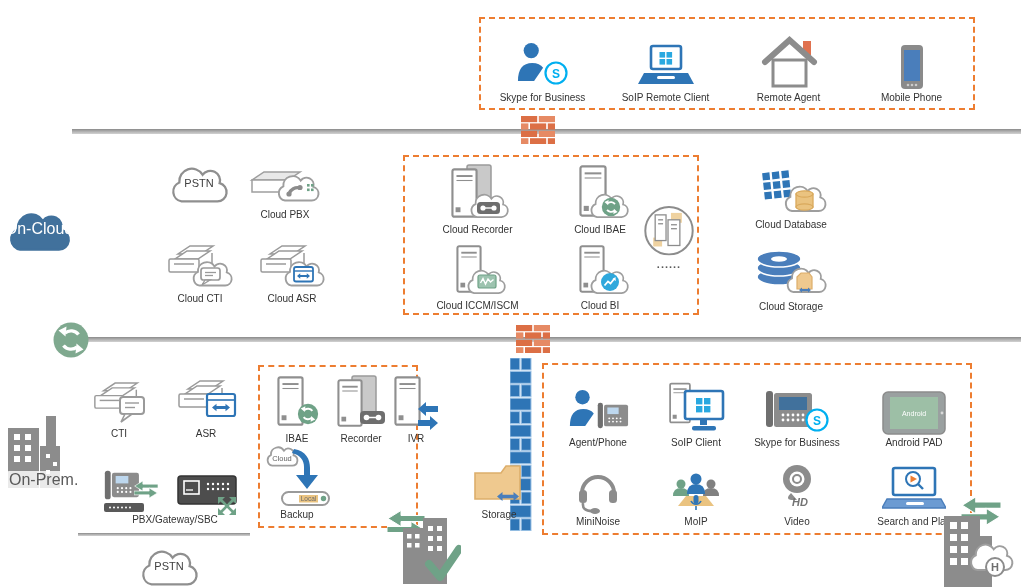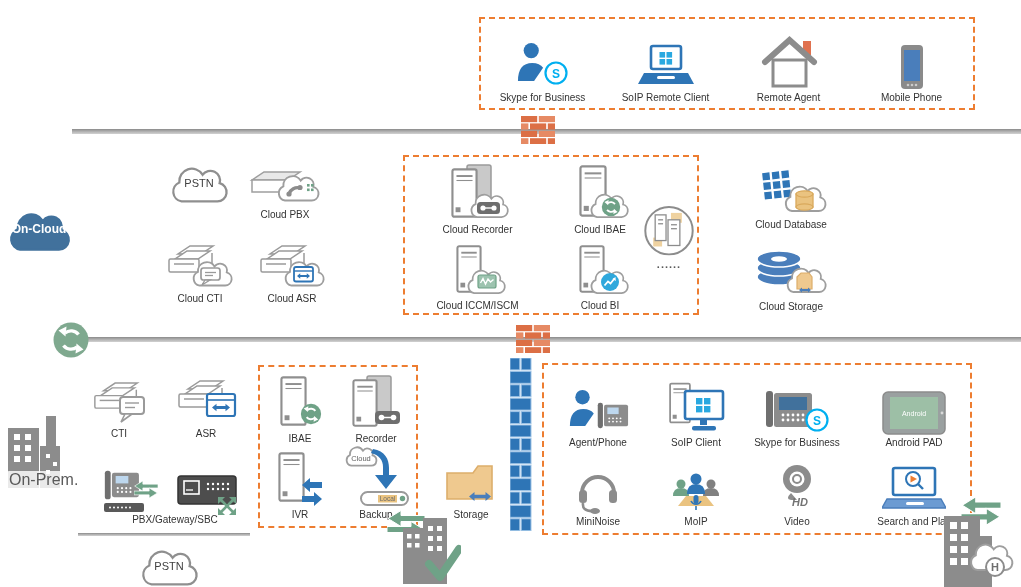--- a/index.html
+++ b/index.html
@@ -7,21 +7,21 @@
   body{font-family:"Liberation Sans",sans-serif}
   .canvas{position:relative;width:1021px;height:587px;background:#fff;overflow:hidden}
   .abs{position:absolute}
   .lbl{font-size:10px;color:#333;text-align:center;white-space:nowrap;line-height:1.15}
   .node{position:absolute;display:flex;flex-direction:column;align-items:center;justify-content:flex-end;gap:2px}
   .obox{position:absolute;border:2px dashed #ED7D31}
   .hline{position:absolute;height:5px;background:linear-gradient(180deg,#8a8a8a 0%,#aeaeae 45%,#d2d2d2 100%)}
   .cloudtag{position:absolute}
   .cloudtag svg{position:absolute;left:0;top:0;width:100%;height:100%}
   .cloudtag span{position:absolute;left:0;right:0;top:42%;transform:translateY(-50%);text-align:center;font-size:11px;color:#404040;white-space:nowrap}
-  .cloudtag.filled span{color:#fff;font-weight:bold;font-size:12px}
+  .cloudtag.filled span{color:#fff;font-weight:normal;font-size:16px}
   .grid4{display:grid;grid-template-rows:1fr 1fr;padding:4px 2px 6px 2px}
   .gridtop{display:grid;grid-template-columns:repeat(4,1fr);padding-bottom:5px}
   .cell{display:flex;flex-direction:column;align-items:center;justify-content:flex-end;gap:2px}
   .chip{position:absolute;font-size:16px;color:#5a5a5a;background:rgba(255,255,255,.82);padding:0 2px;border-radius:2px;white-space:nowrap}
   .dots{font-size:11px;color:#595959;letter-spacing:1px;font-weight:bold}
   .svg-tag{font-size:7.5px;fill:#5f5f5f}
   .svg-tag-sm{font-size:6.5px;fill:#6b6b6b}
   .svg-white{font-size:7px;fill:#fff}
   .svg-hd{font-size:11px;font-weight:bold;font-style:italic;fill:#737373}
   .svg-h{font-size:11px;font-weight:bold;fill:#6f6f6f}
@@ -422,21 +422,21 @@
   </svg>
   <div class="lbl abs" style="left:92px;top:514px;width:166px">PBX/Gateway/SBC</div>
 
   <div class="cloudtag" style="left:136px;top:549px;width:66px;height:40px">
     <svg viewBox="0 0 100 62">
         <use href="#sym-cloud" fill="#fff" stroke="#8f8f8f" stroke-width="3.5"></use>
       </svg>
     <span>PSTN</span>
   </div>
 
-  <div class="obox grid4" style="left:258px;top:365px;width:160px;height:163px;grid-template-columns:1fr 1fr">
+  <div class="obox grid4" style="left:258px;top:365px;width:160px;height:163px;grid-template-columns:1fr 1fr 1fr">
     <div class="cell">
       <svg width="52" height="56" viewBox="0 0 52 56">
         <use href="#sym-tower" x="6" y="1" width="27" height="50" style="color:#8f8f8f"></use>
         <use href="#sym-sync" x="26" y="28" width="22" height="22" style="color:#6FA287"></use>
       </svg>
       <div class="lbl">IBAE</div>
     </div>
     <div class="cell">
       <svg width="58" height="56" viewBox="0 0 58 56">
         <rect x="20" y="1" width="24" height="42" rx="2" fill="#c9c9c9" stroke="#9a9a9a" stroke-width="1.5"></rect>
@@ -466,21 +466,21 @@
         <rect x="20" y="47" width="47" height="13" rx="6.5" fill="#fff" stroke="#9a9a9a" stroke-width="2"></rect>
         <rect x="37" y="50" width="19" height="7.5" fill="#EAC380"></rect>
         <text x="46.5" y="56" text-anchor="middle" class="svg-tag-sm">Local</text>
         <circle cx="61.5" cy="53.5" r="2.7" fill="#6FA287"></circle>
       </svg>
       <div class="lbl">Backup</div>
     </div>
   </div>
 
 
-  <div class="node" style="left:440px;top:456px;width:62px;height:64px">
+  <div class="node" style="left:468px;top:456px;width:62px;height:64px">
     <svg width="56" height="48" viewBox="0 0 56 48">
       <path d="M4 14 h26 l5 -7 h14 v33 h-45 z" fill="#EFC98F" stroke="#DDAE6B" stroke-width="1.6"></path>
       <use href="#sym-harrow" x="26" y="32" width="22" height="11" style="color:#4A7EBB"></use>
     </svg>
     <div class="lbl">Storage</div>
   </div>
 
   <div class="obox grid4" style="left:542px;top:363px;width:430px;height:172px;grid-template-columns:104px 92px 110px 124px">
     <div class="cell">
       <svg width="62" height="48" viewBox="0 0 62 48">

